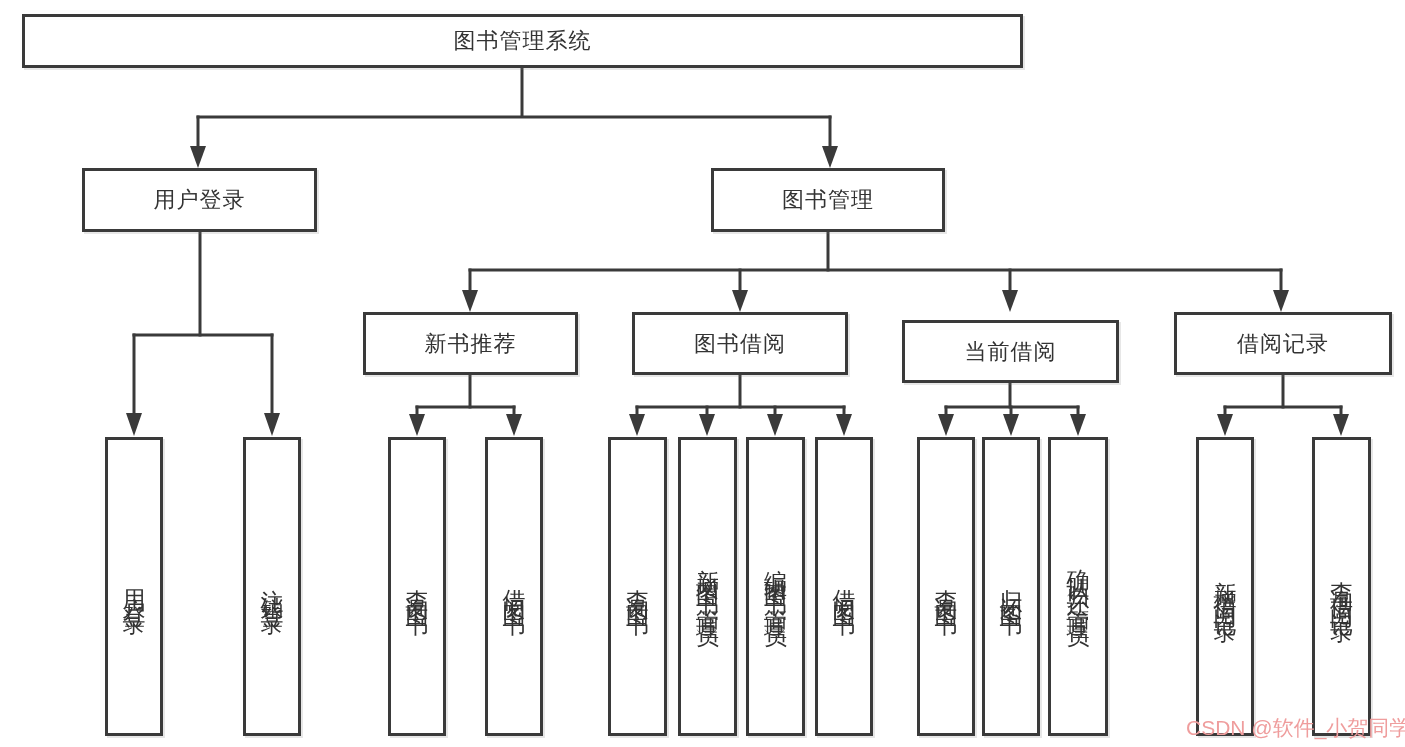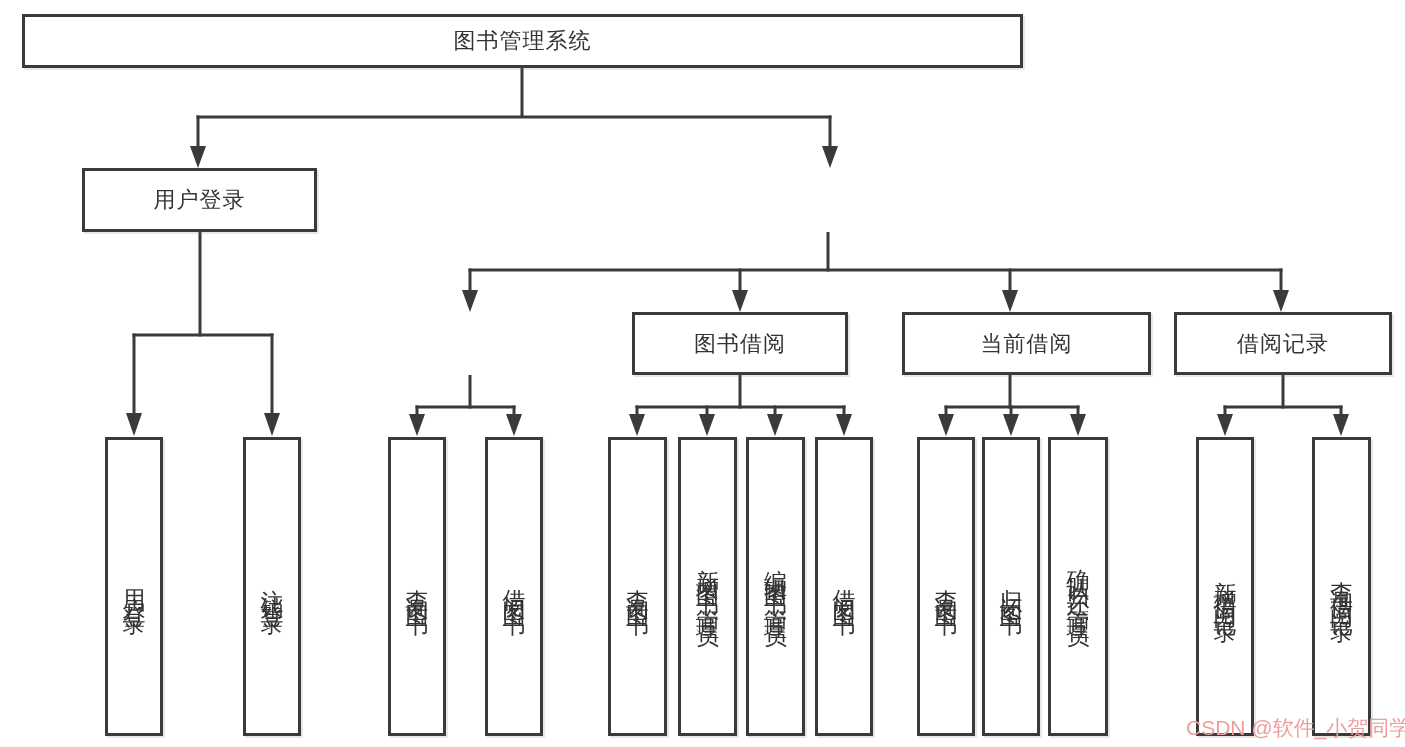--- a/index.html
+++ b/index.html
@@ -118,25 +118,31 @@
     <polygon points="1333,414 1349,414 1341,436"></polygon>
   </svg>
 
   <div class="hnode" style="left:22px;top:14px;width:1001px;height:54px;justify-content:center;">
     <span>图书管理系统</span>
   </div>
 
   <div class="hnode" style="left:82px;top:168px;width:235px;height:64px;">
     <span>用户登录</span>
   </div>
+  <div class="hnode" style="left:711px;top:168px;width:234px;height:64px;">
+    <span>图书管理</span>
+  </div>
 
+  <div class="hnode" style="left:363px;top:312px;width:215px;height:63px;">
+    <span>新书推荐</span>
+  </div>
   <div class="hnode" style="left:632px;top:312px;width:216px;height:63px;text-align:center;">
     <span>图书借阅</span>
   </div>
-  <div class="hnode" style="left:902px;top:312px;width:249px;height:63px;text-align:center;">
+  <div class="hnode" style="left:902px;top:320px;width:217px;height:63px;text-align:center;">
     <span>当前借阅</span>
   </div>
   <div class="hnode" style="left:1174px;top:312px;width:218px;height:63px;">
     <span>借阅记录</span>
   </div>
 
   <div class="leaf" style="left:105px;">
     <span class="vtext">用户登录</span>
   </div>
   <div class="leaf" style="left:243px;">

